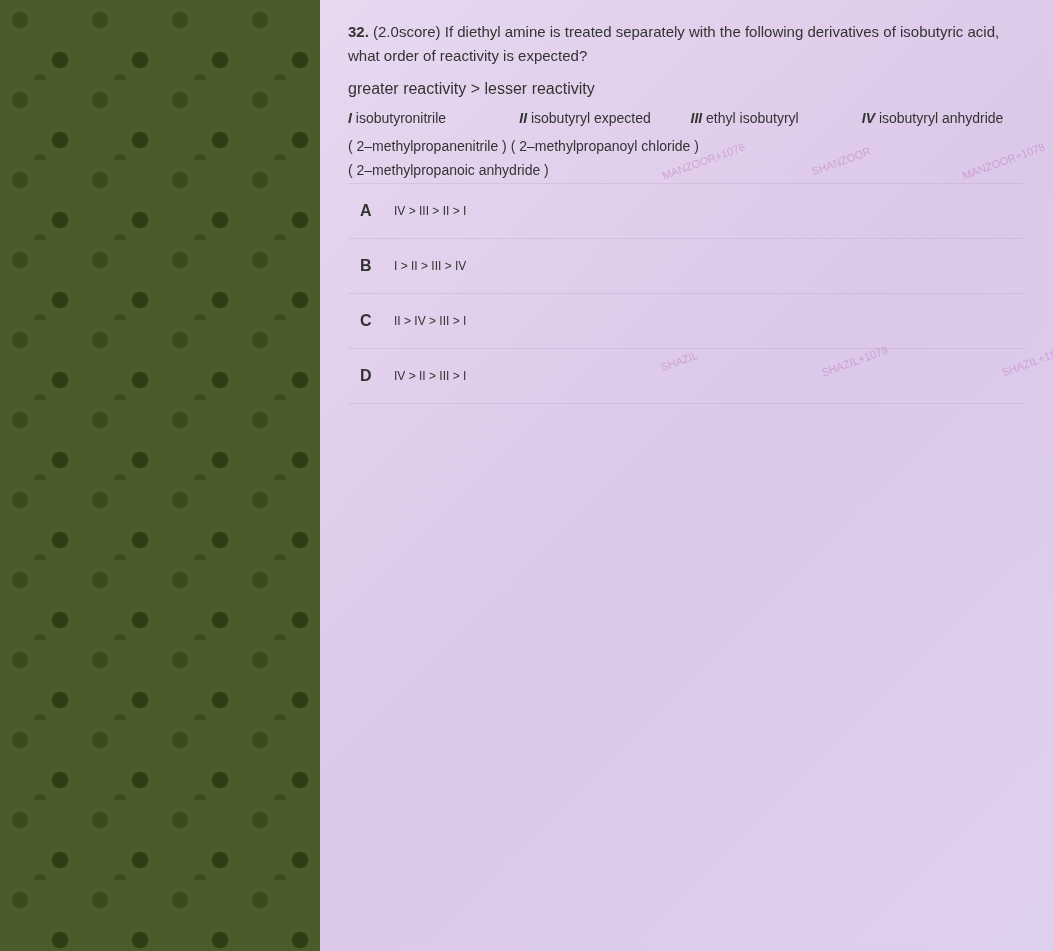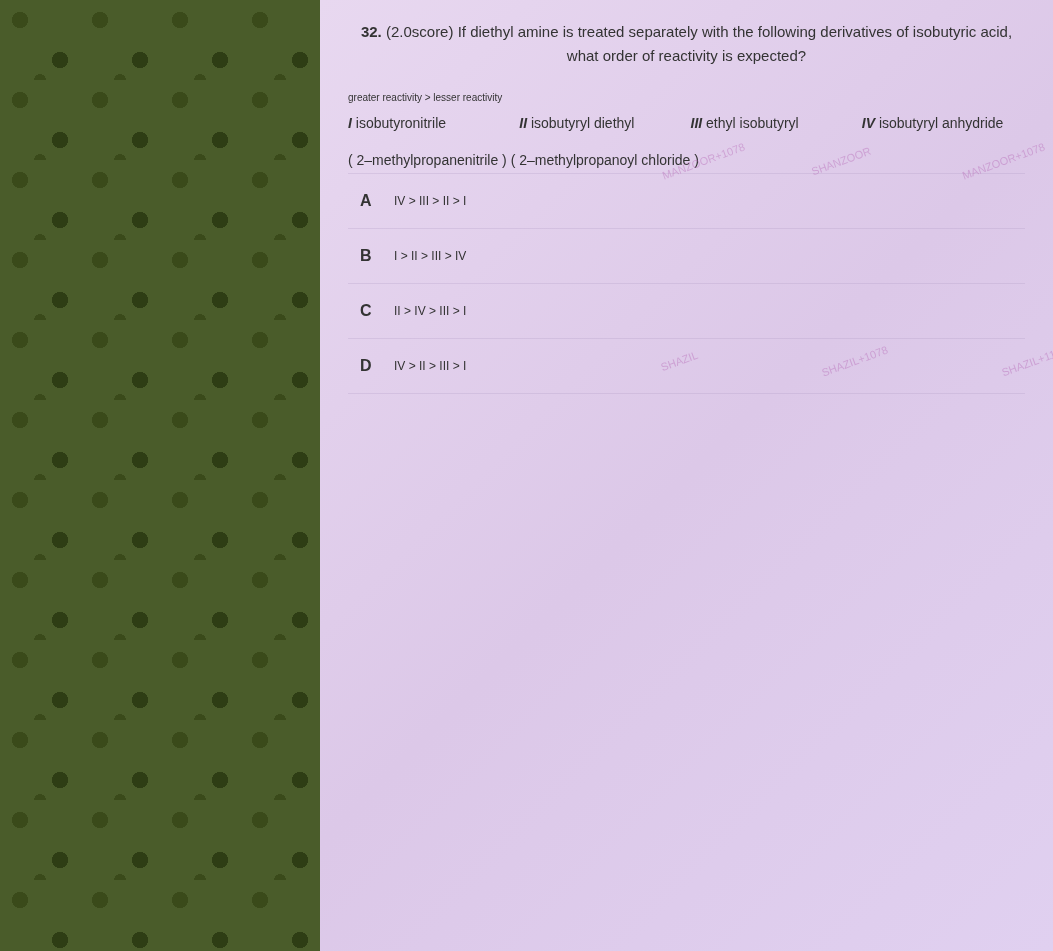--- a/index.html
+++ b/index.html
@@ -36,35 +36,34 @@
       font-size: 15px;
       font-weight: bold;
       color: #333;
       display: inline;
     }
 
     .question-text {
       font-size: 15px;
       color: #333;
       line-height: 1.6;
-      margin-bottom: 24px;
-      text-align: center;
+      margin-bottom: 12px;
     }
 
     .reactivity-label {
-      font-size: 10px;
+      font-size: 16px;
       color: #333;
       margin-bottom: 10px;
     }
 
     .compounds-grid {
       display: grid;
       grid-template-columns: 1fr 1fr 1fr 1fr;
       gap: 4px 8px;
-      margin-bottom: 15px;
+      margin-bottom: 6px;
       font-size: 14px;
       color: #333;
       align-items: baseline;
     }
 
     .compound-item {
       line-height: 1.5;
     }
 
     .roman {
@@ -149,34 +148,35 @@
 
   <div class="reactivity-label">greater reactivity &gt; lesser reactivity</div>
 
   <div class="compounds-grid">
     <div class="compound-item">
       <span class="roman">I</span>
       <span> isobutyronitrile</span>
     </div>
     <div class="compound-item">
       <span class="roman">II</span>
-      <span> isobutyryl diethyl</span>
+      <span> isobutyryl expected</span>
     </div>
     <div class="compound-item">
       <span class="roman">III</span>
       <span> ethyl isobutyryl</span>
     </div>
     <div class="compound-item">
       <span class="roman">IV</span>
       <span> isobutyryl anhydride</span>
     </div>
   </div>
 
   <div class="iupac-names">
     <div>( 2–methylpropanenitrile ) ( 2–methylpropanoyl chloride )</div>
+    <div>( 2–methylpropanoic anhydride )</div>
   </div>
 
   <div class="options-container">
 
     <div class="option-row">
       <span class="option-letter">A</span>
       <span class="option-text">IV &gt; III &gt; II &gt; I</span>
     </div>
 
     <div class="option-row">

